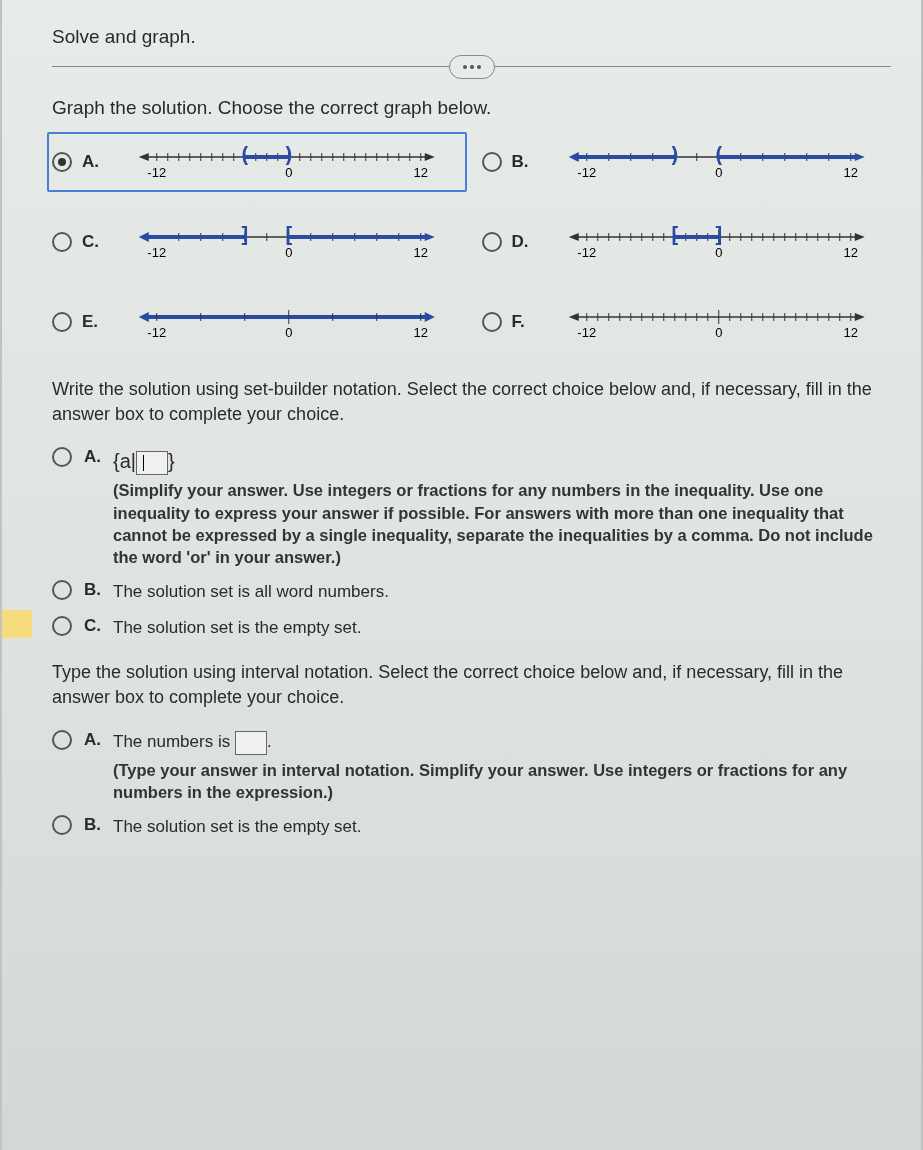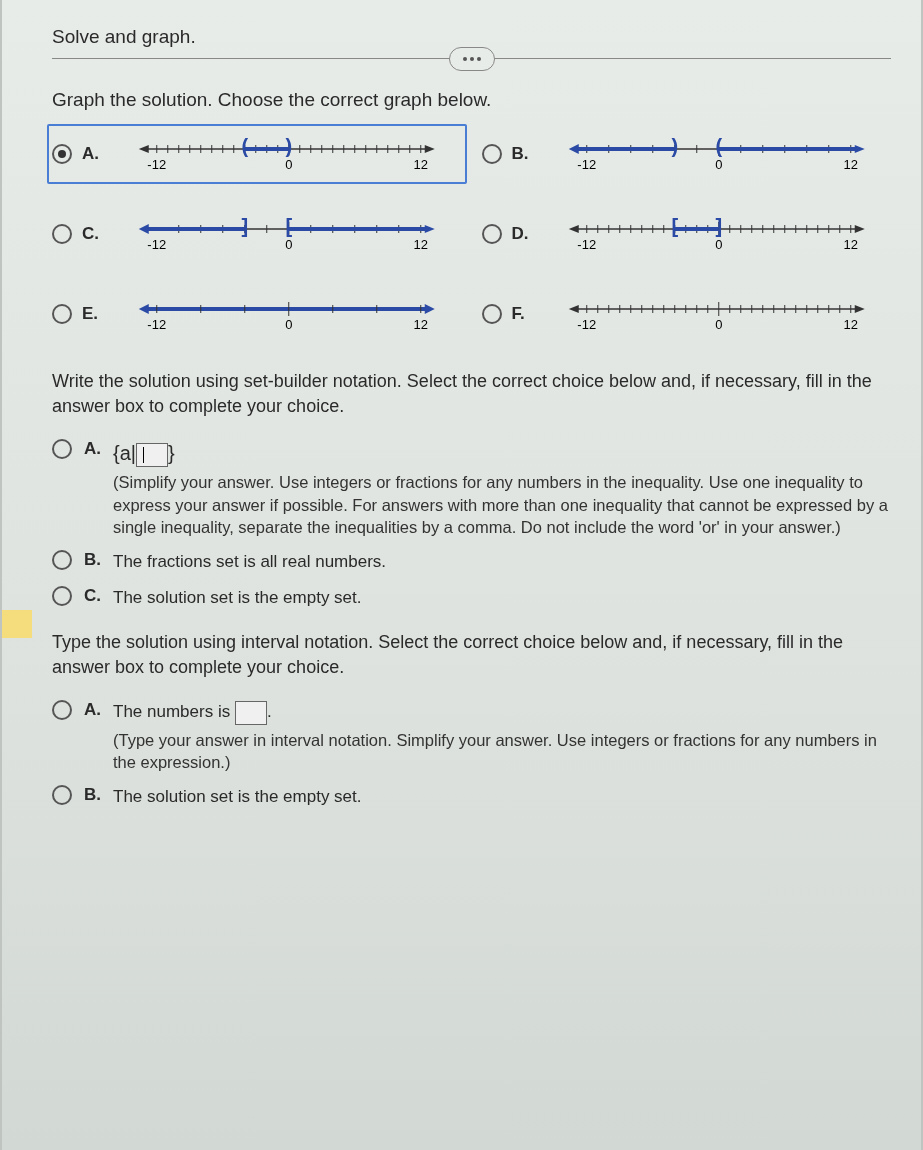--- a/index.html
+++ b/index.html
@@ -16,21 +16,21 @@
     position: relative;
     padding: 18px 30px 40px 50px;
     box-sizing: border-box;
     color: #2a2a2a;
     border-left: 2px solid #c0c4c0;
     border-right: 2px solid #c0c4c0;
   }
   .title {
     font-size: 19px;
     font-weight: 400;
-    margin: 8px 0 10px 0;
+    margin: 8px 0 18px 0;
   }
   .equation {
     font-size: 20px;
     margin: 0 0 25px 30px;
   }
   .divider {
     border: none;
     border-top: 1.5px solid #888;
     margin: 10px 0 30px 0;
     position: relative;
@@ -154,20 +154,21 @@
     top: 3px;
     width: 1px;
     height: 16px;
     background: #000;
   }
   .hint {
     font-size: 16.5px;
     color: #333;
     line-height: 1.35;
     margin-top: 4px;
+    font-weight: bold;
   }
   .left-bar {
     position: absolute;
     left: 0;
     top: 610px;
     width: 30px;
     height: 28px;
     background: #f5dc7c;
   }
 </style>
@@ -426,21 +427,21 @@
         <span class="set-notation">
           <span>{a|</span><span class="input-box active"></span><span>}</span>
         </span>
         <div class="hint">(Simplify your answer. Use integers or fractions for any numbers in the inequality. Use one inequality to express your answer if possible. For answers with more than one inequality that cannot be expressed by a single inequality, separate the inequalities by a comma. Do not include the word 'or' in your answer.)</div>
       </div>
     </div>
 
     <div class="choice-row">
       <div class="radio"></div>
       <div class="choice-letter">B.</div>
-      <div class="choice-body">The fractions set is all real numbers.</div>
+      <div class="choice-body">The solution set is all word numbers.</div>
     </div>
 
     <div class="choice-row">
       <div class="radio"></div>
       <div class="choice-letter">C.</div>
       <div class="choice-body">The solution set is the empty set.</div>
     </div>
   </div>
 
   <div class="para">Type the solution using interval notation. Select the correct choice below and, if necessary, fill in the answer box to complete your choice.</div>

